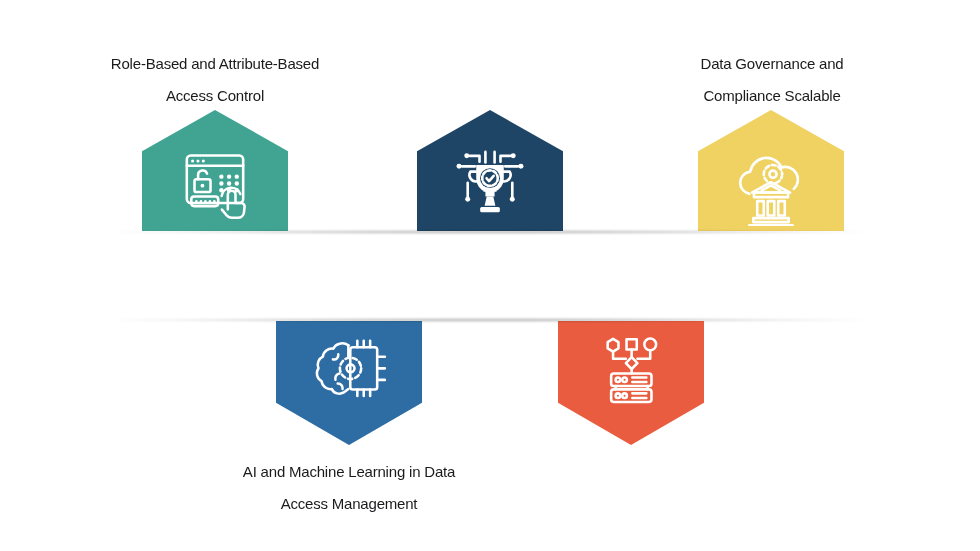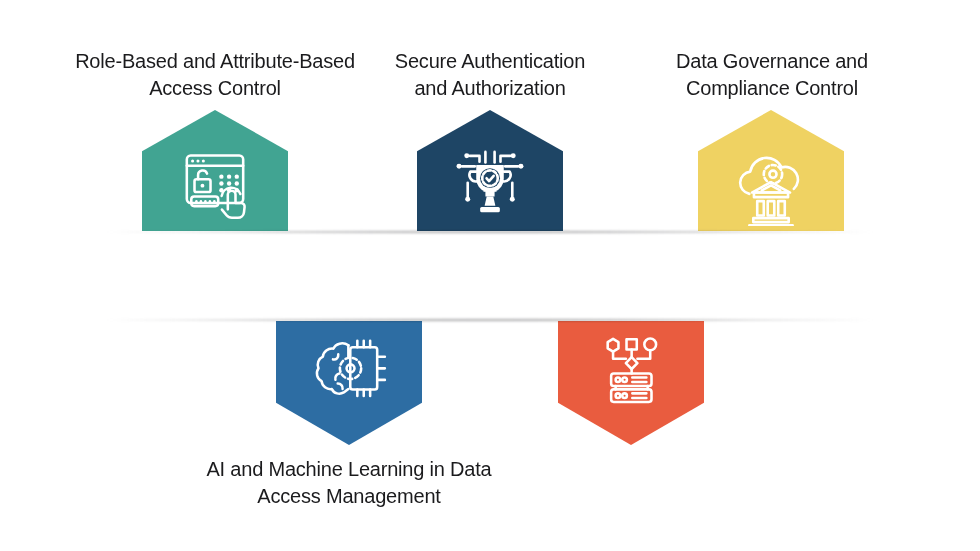--- a/index.html
+++ b/index.html
@@ -11,22 +11,22 @@
     width: 980px;
     height: 551px;
     background: #ffffff;
     overflow: hidden;
   }
 
   .badge-title {
     position: absolute;
     width: 320px;
     text-align: center;
-    font-size: 20px;
-    line-height: 27px;
+    font-size: 15px;
+    line-height: 32px;
     letter-spacing: -0.2px;
     color: #1b1b1d;
     white-space: pre-line;
   }
 
   .badge {
     position: absolute;
     width: 146px;
     z-index: 2;
     display: flex;
@@ -73,24 +73,22 @@
   .icon-stroke { stroke: #ffffff; fill: none; stroke-width: 2; stroke-linecap: round; stroke-linejoin: round; }
   .icon-fill { fill: #ffffff; stroke: none; }
 </style>
 </head>
 <body>
 
 <div class="canvas">
 
   <div class="badge-title" style="left:55px; top:48px;">Role-Based and Attribute-Based
 Access Control</div>
-  <div class="badge-title" style="left:330px; top:48px;">Secure Authentication
-and Authorization</div>
   <div class="badge-title" style="left:612px; top:48px;">Data Governance and
-Compliance Control</div>
+Compliance Scalable</div>
 
   <div class="badge up" style="left: 142px; background-color: rgb(65, 164, 146);">
     <svg width="82" height="78" viewBox="0 0 64 60">
       <rect class="icon-stroke" x="10" y="7" width="44" height="37" rx="3"></rect>
       <path class="icon-stroke" d="M10 15 H54"></path>
       <circle class="icon-fill" cx="14.5" cy="11.2" r="1.2"></circle>
       <circle class="icon-fill" cx="18.7" cy="11.2" r="1.2"></circle>
       <circle class="icon-fill" cx="22.9" cy="11.2" r="1.2"></circle>
       <rect class="icon-stroke" x="16" y="25.5" width="12.5" height="10" rx="1.5"></rect>
       <path class="icon-stroke" d="M18.8 25.5 v-3.2 a3.6 3.6 0 0 1 7 -1.2"></path>

